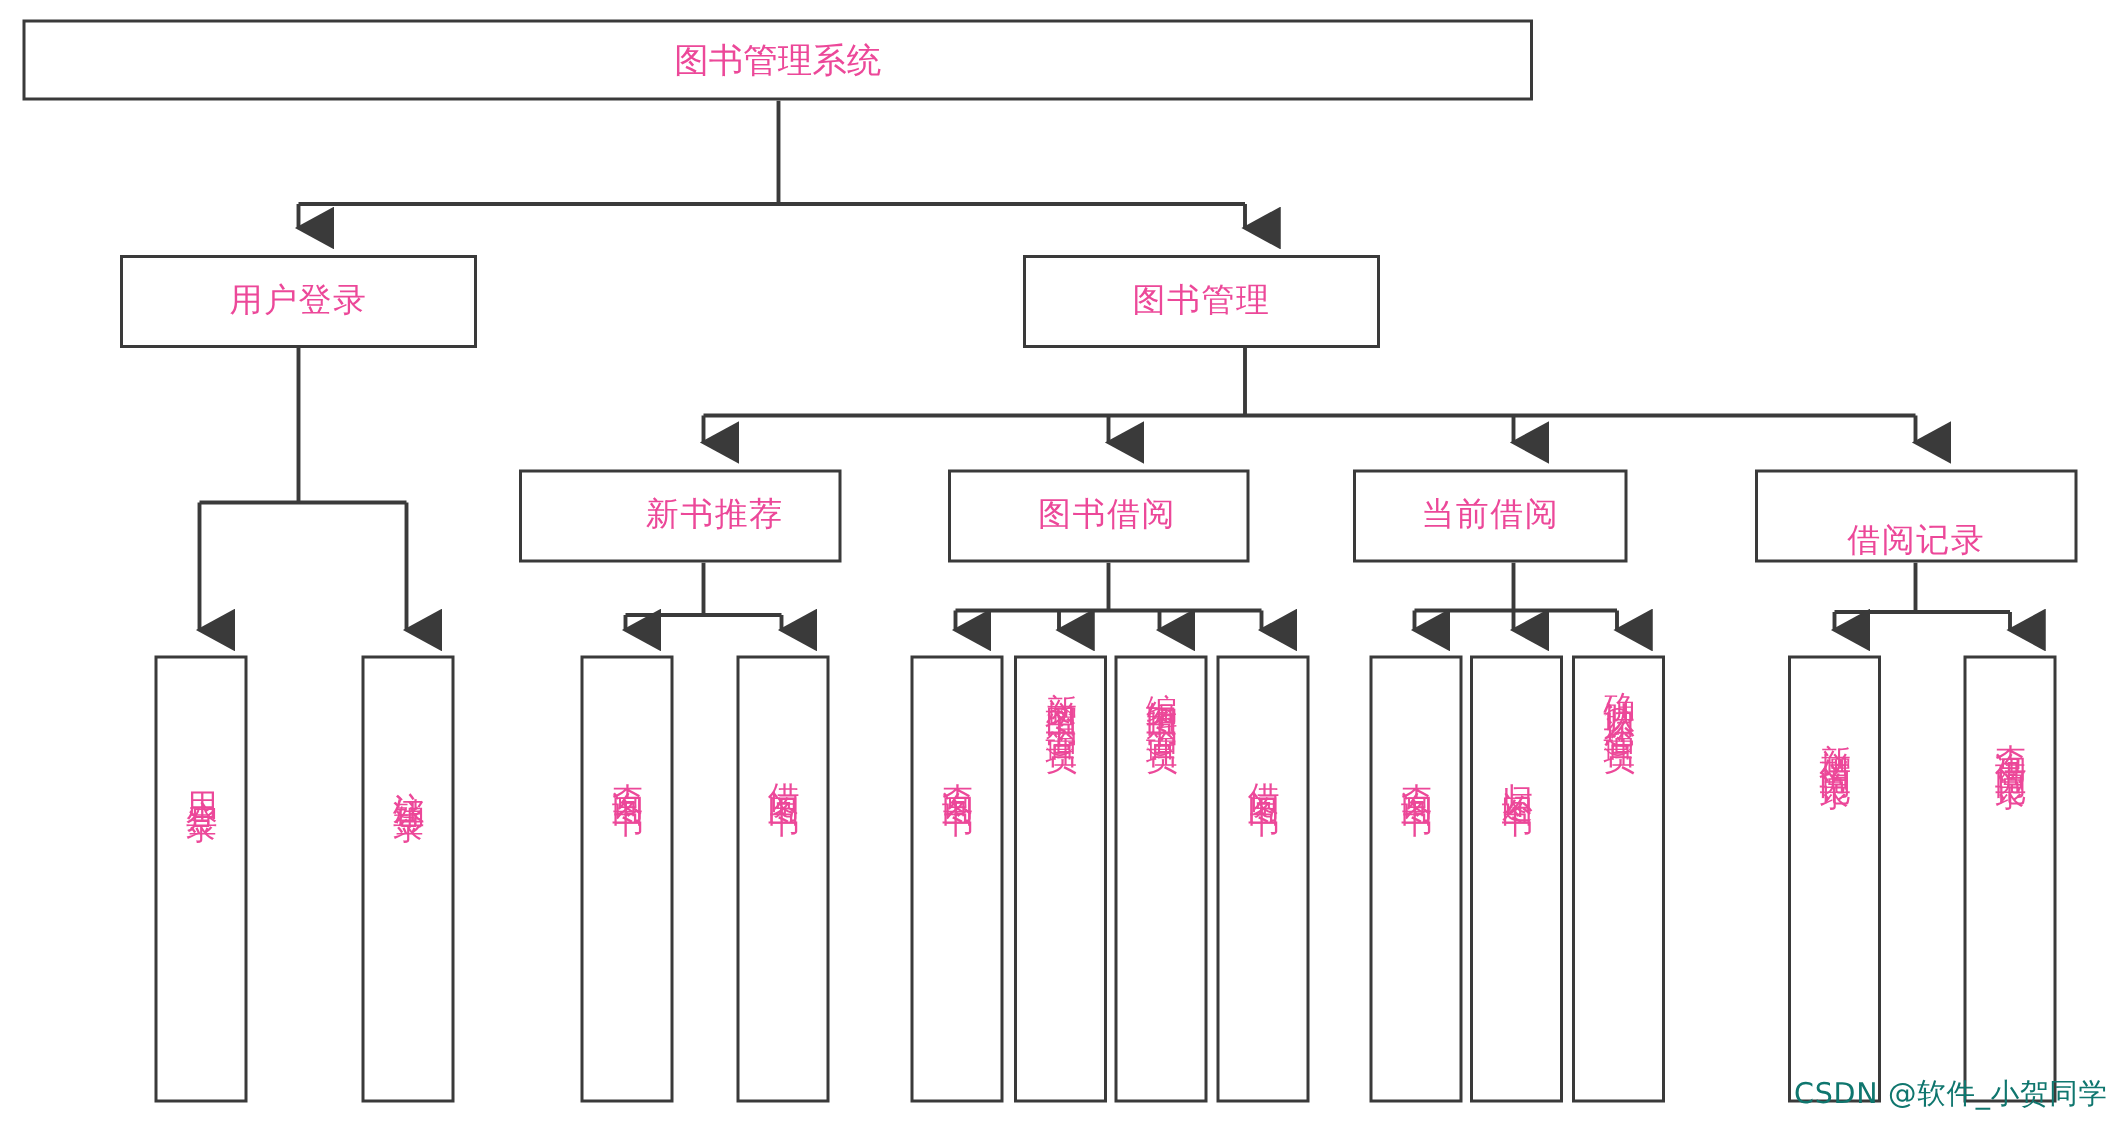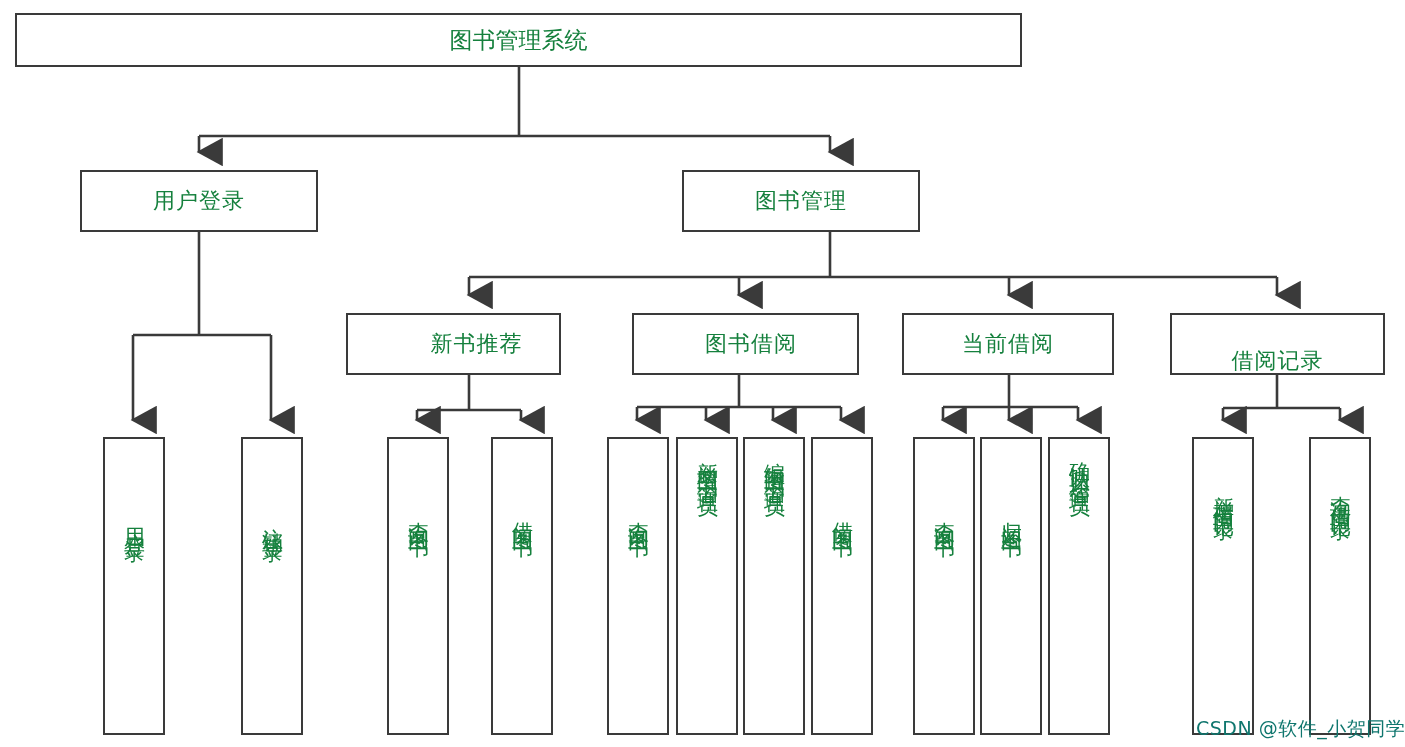--- a/index.html
+++ b/index.html
@@ -27,21 +27,21 @@
     pointer-events: none;
   }
   .node {
     position: absolute;
     box-sizing: border-box;
     border: 2.5px solid #3a3a3a;
     background: #ffffff;
     display: flex;
     align-items: center;
     justify-content: center;
-    color: #15803d;
+    color: #ec4899;
   }
   .node.h {
     font-size: 22px;
     letter-spacing: 1px;
     line-height: 1.1;
   }
   .node.root {
     font-size: 23px;
   }
   .node.leaf {
@@ -130,24 +130,24 @@
   <div class="node h" style="left:80px; top:170px; width:238px; height:62px;">
     <span>用户登录</span>
   </div>
   <div class="node h" style="left:682px; top:170px; width:238px; height:62px;">
     <span>图书管理</span>
   </div>
 
   <div class="node h" style="left:346px; top:313px; width:215px; height:62px;padding-left:46px;">
     <span>新书推荐</span>
   </div>
-  <div class="node h" style="left:632px; top:313px; width:227px; height:62px;padding-left:11px;">
+  <div class="node h" style="left:632px; top:313px; width:201px; height:62px;padding-left:11px;">
     <span>图书借阅</span>
   </div>
-  <div class="node h" style="left:902px; top:313px; width:212px; height:62px;">
+  <div class="node h" style="left:902px; top:313px; width:183px; height:62px;">
     <span>当前借阅</span>
   </div>
   <div class="node h" style="left:1170px; top:313px; width:215px; height:62px;align-items:flex-end;">
     <span>借阅记录</span>
   </div>
 
   <div class="node leaf" style="left:103px; top:437px; width:62px; height:298px; padding-top:72px;">
     <span class="vtext">用户登录</span>
   </div>
   <div class="node leaf" style="left:241px; top:437px; width:62px; height:298px; padding-top:72px;">

